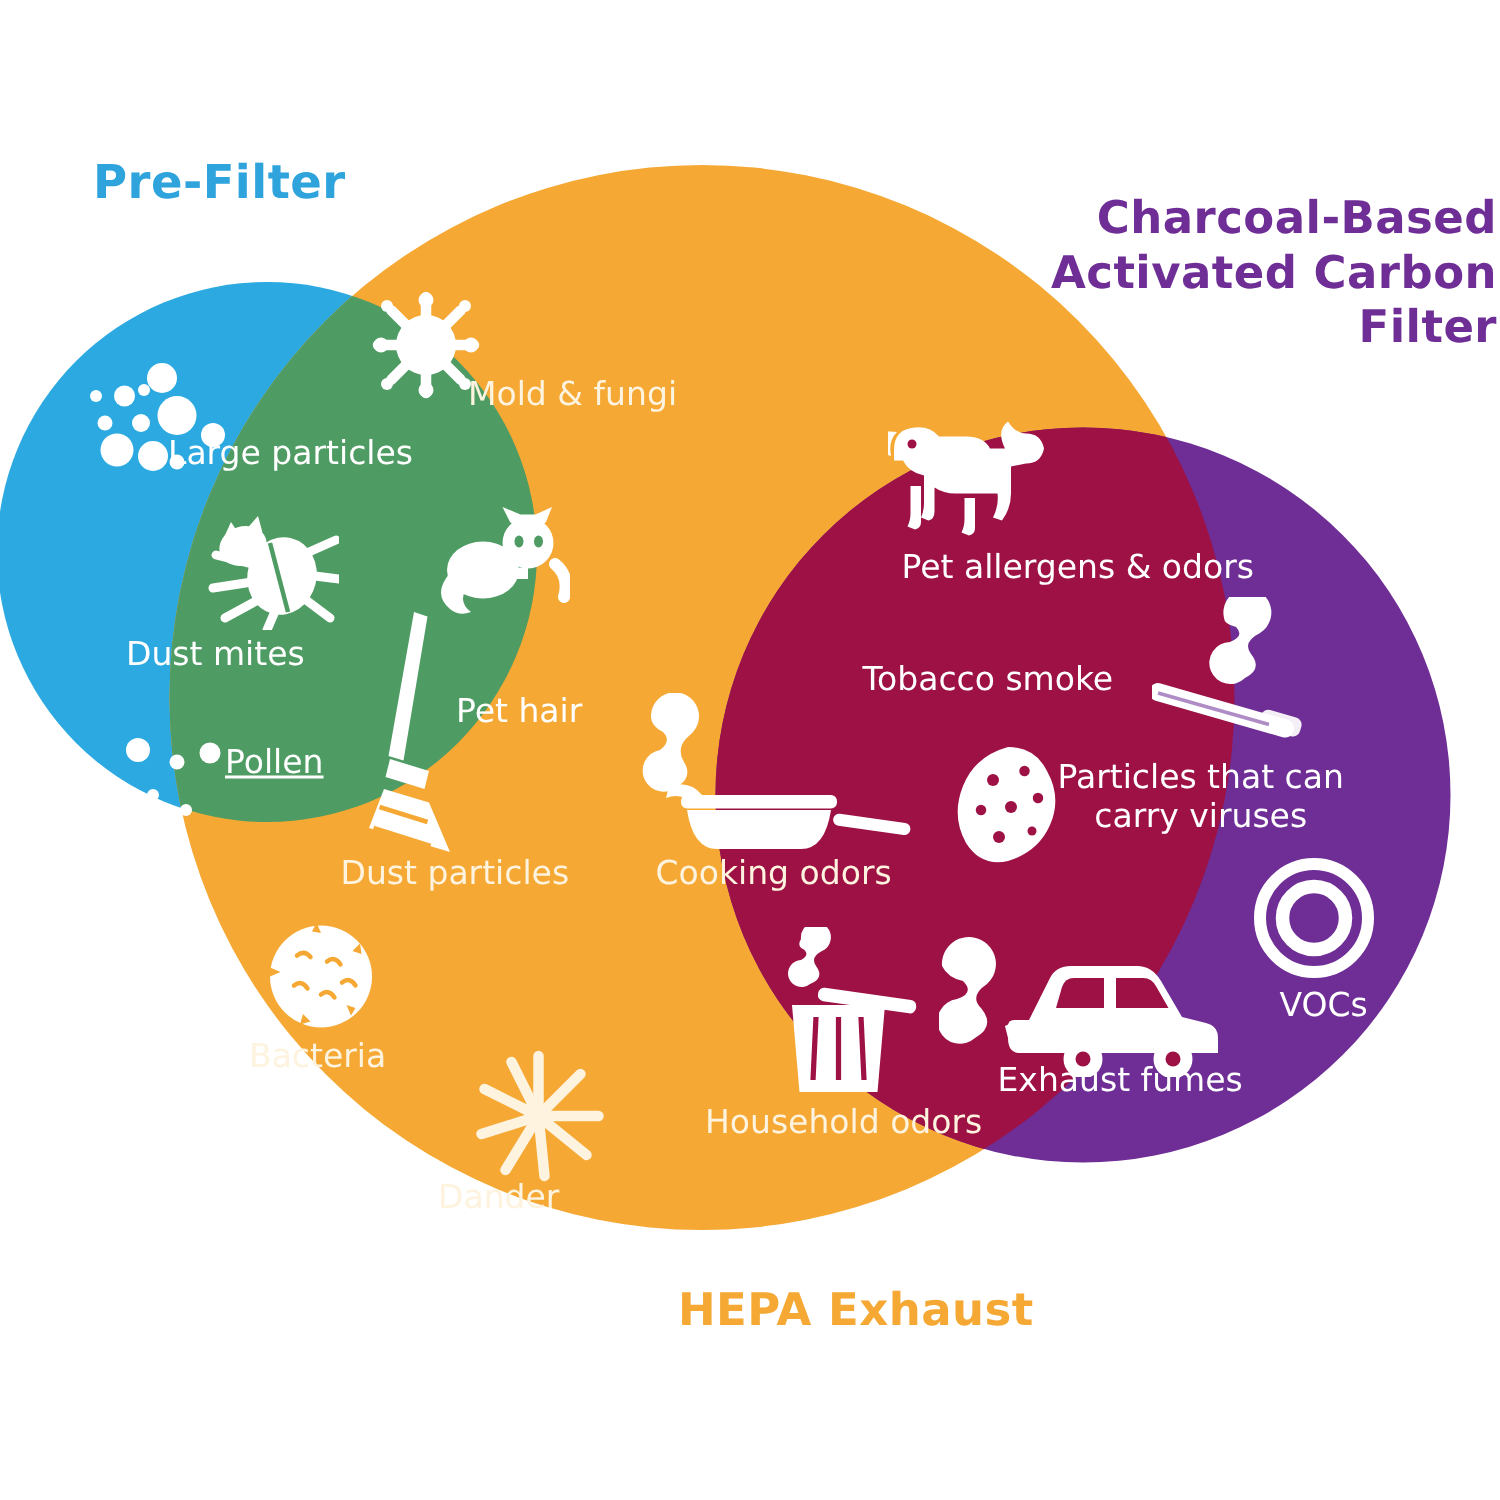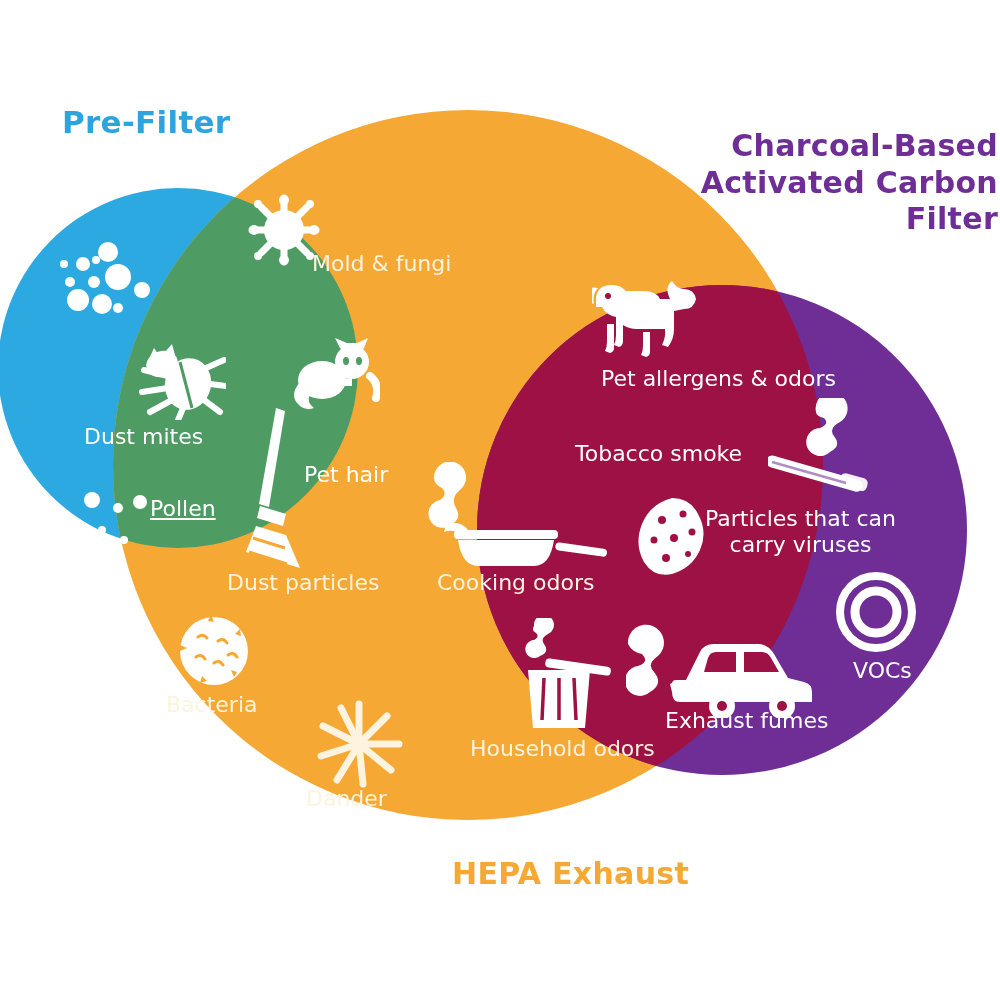--- a/index.html
+++ b/index.html
@@ -345,32 +345,33 @@
 
   <div class="icon" style="left:836px; top:572px;">
     <svg width="80" height="80" viewBox="0 0 80 80">
       <circle cx="40" cy="40" r="36" fill="none" stroke="#ffffff" stroke-width="8"></circle>
       <circle cx="40" cy="40" r="21" fill="none" stroke="#ffffff" stroke-width="9"></circle>
     </svg>
   </div>
 
   <div class="item-label cream" style="left:312px; top:215px;margin-top:36px;">Mold &amp; fungi</div>
 
+  <div class="item-label" style="left:112px; top:290px;">Large particles</div>
 
   <div class="item-label" style="left:84px; top:424px;">Dust mites</div>
 
   <div class="item-label" style="left:304px; top:426px;margin-top:36px;">Pet hair</div>
 
   <div class="item-label" style="left:150px; top:496px;text-decoration:underline;">Pollen</div>
 
   <div class="item-label cream" style="left:227px; top:570px;">Dust particles</div>
 
   <div class="item-label cream" style="left:166px; top:692px;">Bacteria</div>
 
-  <div class="item-label cream" style="left:306px; top:786px;text-align:right;">Dander</div>
+  <div class="item-label cream" style="left:292px; top:786px;text-align:right;">Dander</div>
 
   <div class="item-label cream" style="left:437px; top:570px;">Cooking odors</div>
 
   <div class="item-label" style="left:601px; top:366px;">Pet allergens &amp; odors</div>
 
   <div class="item-label" style="left:705px; top:506px;">Particles that can
 carry viruses</div>
 
   <div class="item-label" style="left:575px; top:441px;">Tobacco smoke</div>
 

